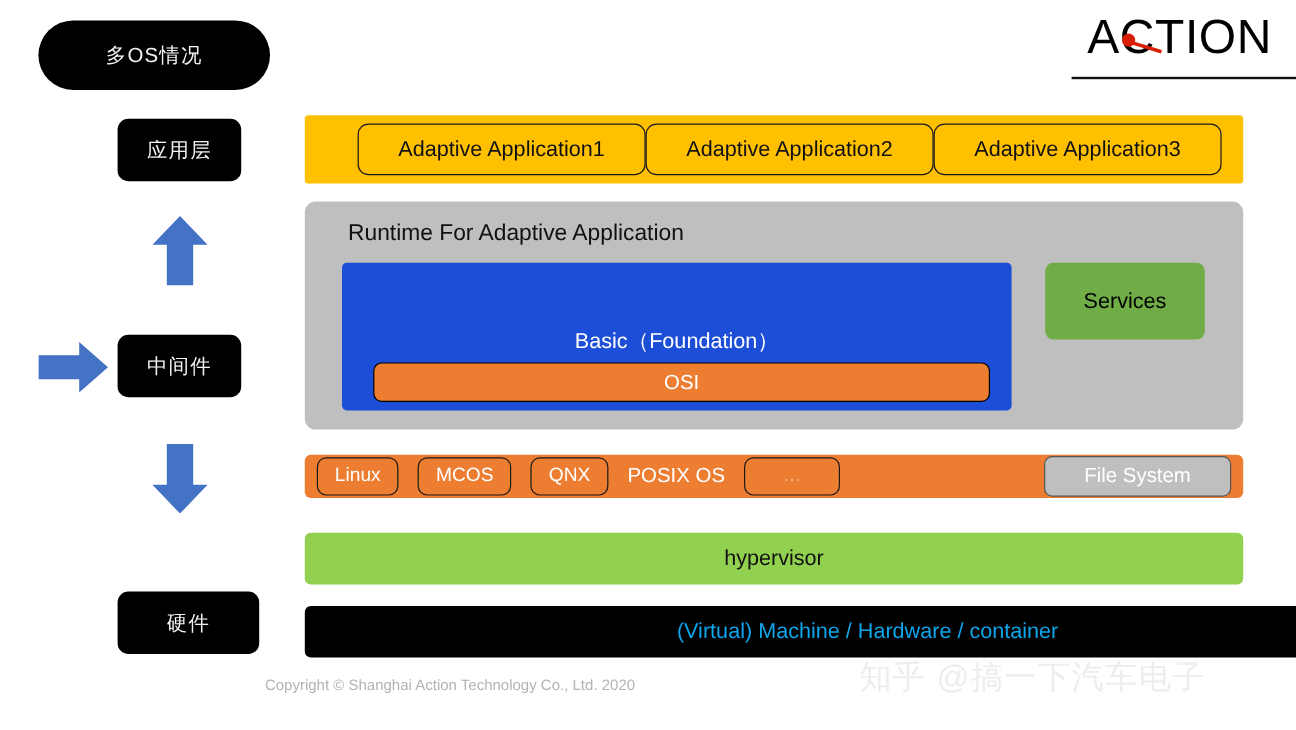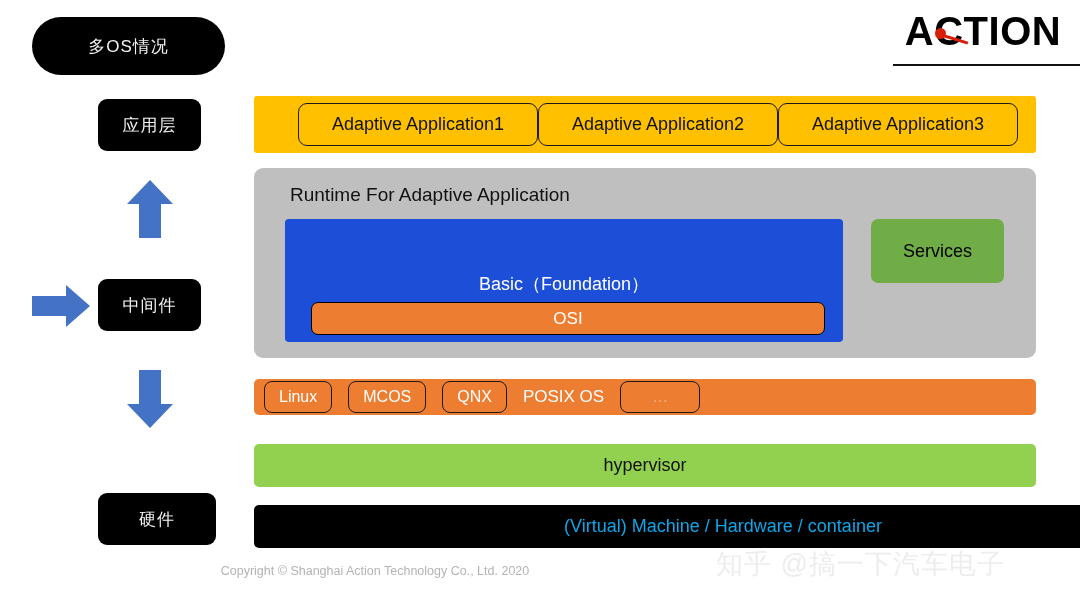--- a/index.html
+++ b/index.html
@@ -20,21 +20,21 @@
   #logo-area {
     position: absolute;
     left: 893px;
     top: 8px;
     width: 180px;
     height: 60px;
   }
   #logo-wordmark {
     position: relative;
     font-family: "Liberation Sans", sans-serif;
-    font-weight: bold;
+    font-weight: normal;
     font-size: 40px;
     letter-spacing: 0.5px;
     color: #000;
     line-height: 46px;
     text-align: center;
     width: 180px;
   }
   #logo-dot {
     position: absolute;
     left: 42px;
@@ -333,20 +333,21 @@
 
     <div id="services-box">Services</div>
   </div>
 
   <div id="os-row">
     <div class="os-chip">Linux</div>
     <div class="os-chip">MCOS</div>
     <div class="os-chip">QNX</div>
     <div class="os-plain">POSIX OS</div>
     <div class="os-chip dots">…</div>
+    <div id="filesystem-box">File System</div>
   </div>
 
   <div id="hypervisor-row">hypervisor</div>
 
   <div id="hardware-row">(Virtual) Machine / Hardware / container</div>
 </div>
 
 <div id="footer">
   <div id="footer-inner">
     <span id="copyright-line-1">Copyright © Shanghai Action Technology Co., Ltd. 2020</span>

